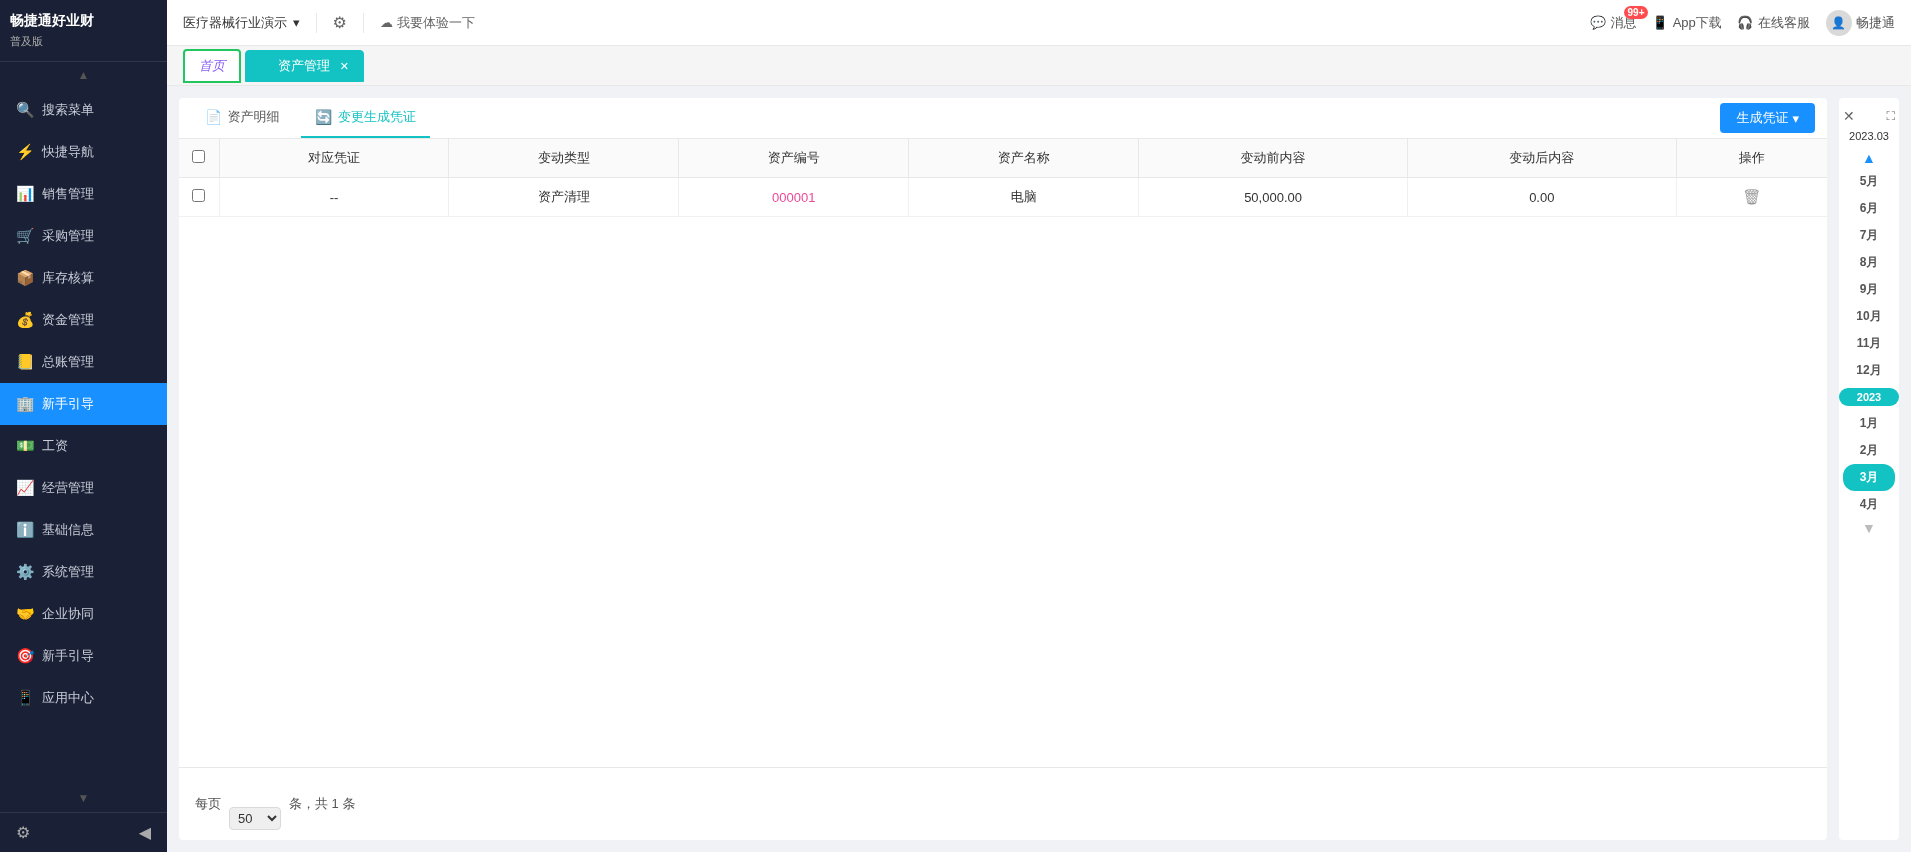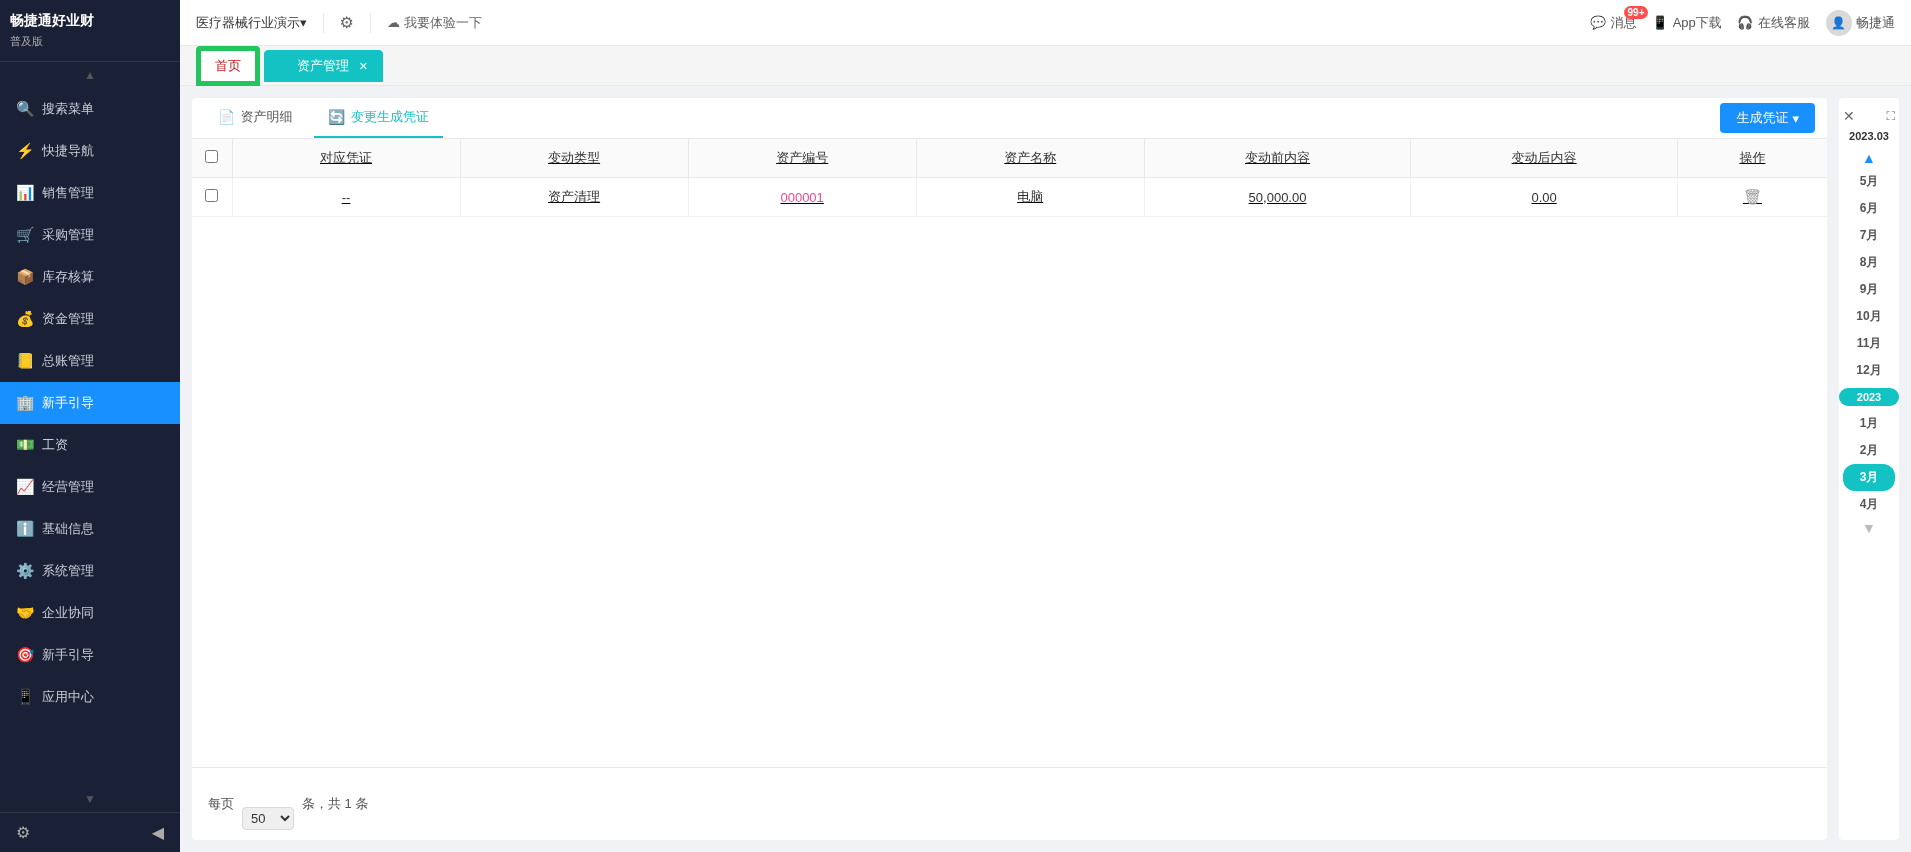--- a/index.html
+++ b/index.html
@@ -1,25 +1,26 @@
 <!DOCTYPE html>
 <html><head>
   <meta charset="utf-8">
   <style>
     * { box-sizing: border-box; margin: 0; padding: 0; }
     body { font-family: 'Microsoft YaHei', '微软雅黑', Arial, sans-serif; font-size: 13px; background: #f0f2f5; display: flex; height: 852px; overflow: hidden; }
 
     
     .sidebar {
-      width: 180px;
+      width: 167px;
       background: #1a2035;
       display: flex;
       flex-direction: column;
       height: 100%;
       flex-shrink: 0;
+      font-family: Liberation Serif, serif;
     }
     .sidebar-logo {
       padding: 12px 10px;
       color: #fff;
       font-size: 13px;
       border-bottom: 1px solid rgba(255,255,255,0.1);
     }
     .sidebar-logo .logo-title { font-weight: bold; font-size: 14px; }
     .sidebar-logo .logo-sub { font-size: 11px; color: #aaa; margin-top: 4px; }
     .sidebar-scroll {
@@ -74,20 +75,21 @@
       display: flex;
       align-items: center;
       padding: 0 16px;
       border-bottom: 1px solid #e8e8e8;
       gap: 12px;
       flex-shrink: 0;
     }
     .topbar-company {
       display: flex;
       align-items: center;
+      gap: 6px;
       font-size: 13px;
       color: #333;
       cursor: pointer;
     }
     .topbar-divider { width: 1px; height: 20px; background: #e8e8e8; margin: 0 4px; }
     .topbar-settings { color: #666; cursor: pointer; font-size: 16px; }
     .topbar-experience {
       display: flex;
       align-items: center;
       gap: 4px;
@@ -157,22 +159,23 @@
       color: #fff;
       border-color: #13c2c2;
       padding-left: 32px;
     }
     .tab .tab-close {
       margin-left: 6px;
       font-size: 11px;
     }
     .tab-home {
       background: #fff;
-      border: 5px solid #22c55e;
-      color: #b91c1c;
+      border: 2px solid #22c55e;
+      color: #8b5cf6;
+      font-style: italic;
     }
 
     
     .content {
       flex: 1;
       display: flex;
       overflow: hidden;
       background: #f0f2f5;
       padding: 12px;
       gap: 12px;
@@ -225,21 +228,20 @@
       font-size: 13px;
       display: flex;
       align-items: center;
       gap: 4px;
     }
 
     
     .table-wrapper {
       flex: 1;
       overflow: auto;
-      text-decoration: underline;
     }
     table {
       width: 100%;
       border-collapse: collapse;
       font-size: 13px;
     }
     thead tr { background: #fafafa; }
     thead th {
       padding: 10px 12px;
       text-align: center;
@@ -306,21 +308,21 @@
       justify-content: space-between;
       width: 100%;
       padding: 4px 4px;
       align-items: center;
     }
     .right-panel-close { cursor: pointer; color: #666; font-size: 14px; }
     .right-panel-expand { cursor: pointer; color: #666; font-size: 12px; }
     .timeline-label {
       font-size: 11px;
       color: #333;
-      font-weight: bold;
+      font-weight: normal;
       padding: 2px 4px;
       margin-bottom: 4px;
       text-align: center;
     }
     .timeline-up { color: #1890ff; cursor: pointer; font-size: 14px; margin: 2px 0; }
     .timeline-down { color: #bbb; cursor: pointer; font-size: 14px; margin: 2px 0; }
     .timeline-item {
       width: 100%;
       text-align: center;
       padding: 5px 2px;

